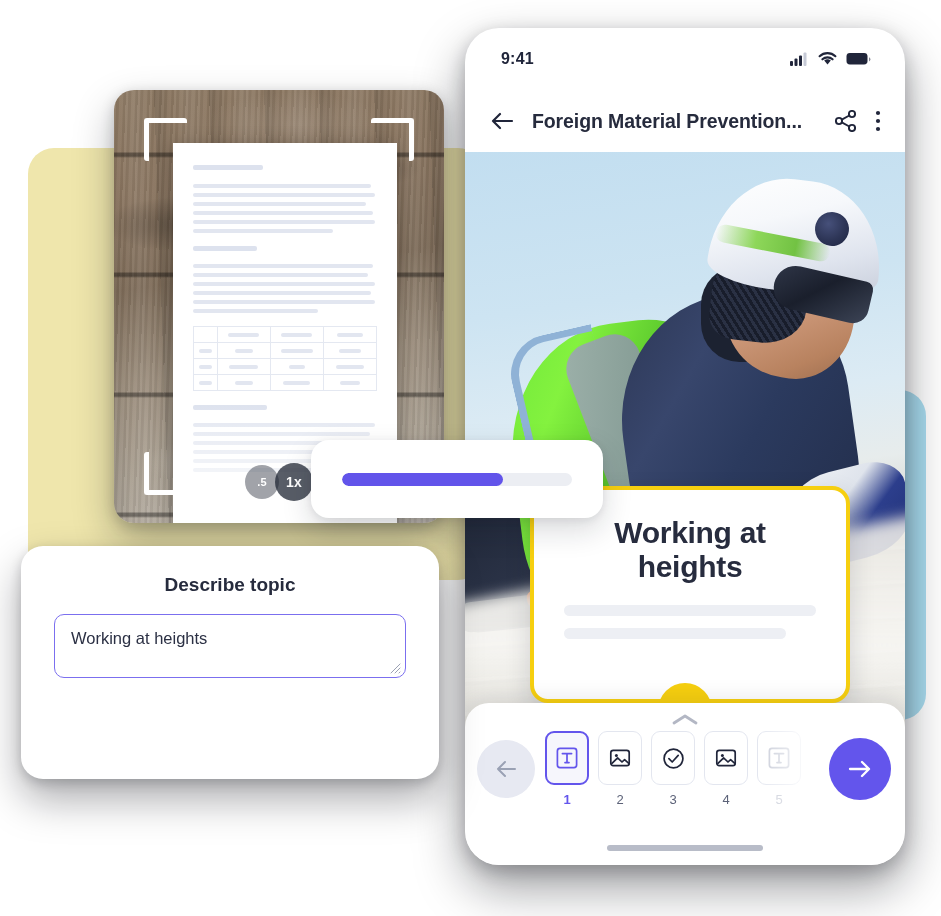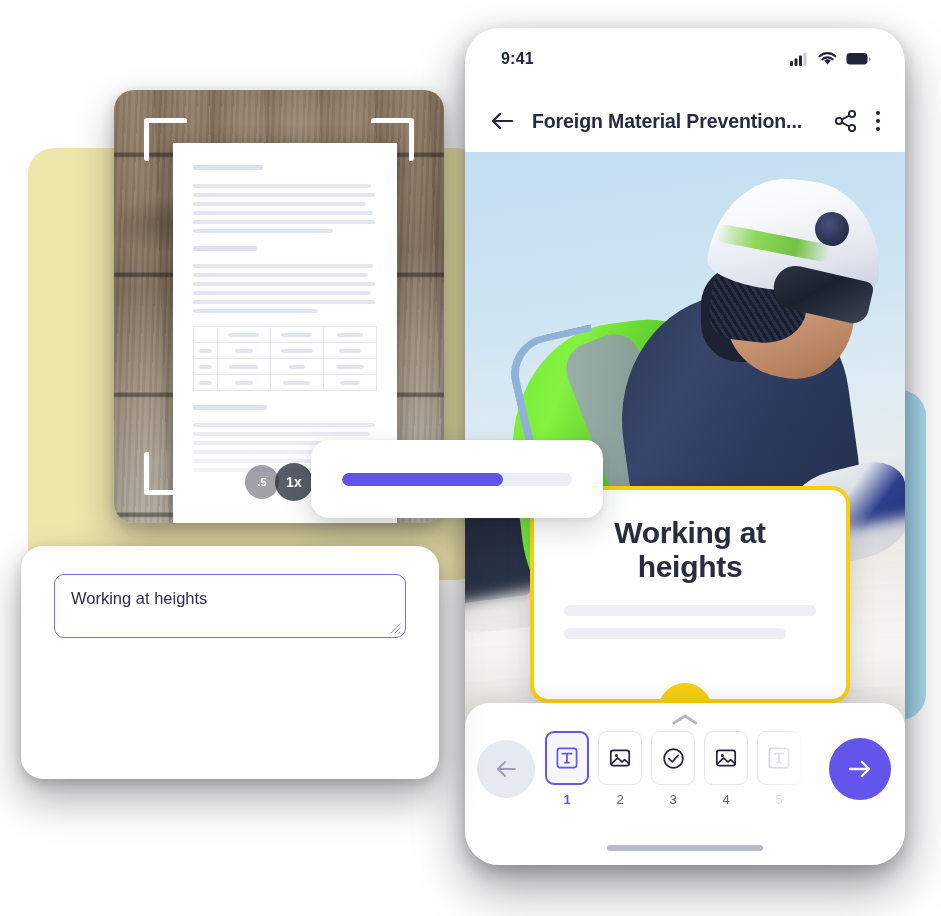--- a/index.html
+++ b/index.html
@@ -757,20 +757,21 @@
     </div>
   </div>
 
   <div id="progress-card">
     <div id="progress-track">
       <div id="progress-fill" style="width: 70%;"></div>
     </div>
   </div>
 
   <div id="describe-card">
+    <div id="describe-title">Describe topic</div>
     <div id="topic-input-wrap">
       <textarea id="topic-input" placeholder="Describe topic" style="">Working at heights</textarea>
       <svg id="resize-grip" viewBox="0 0 11 11">
         <path d="M10 1 L1 10 M10 5 L5 10 M10 9 L9 10" stroke="#9aa0b4" stroke-width="1" fill="none" stroke-linecap="round"></path>
       </svg>
     </div>
   </div>
 
 </div>
 

